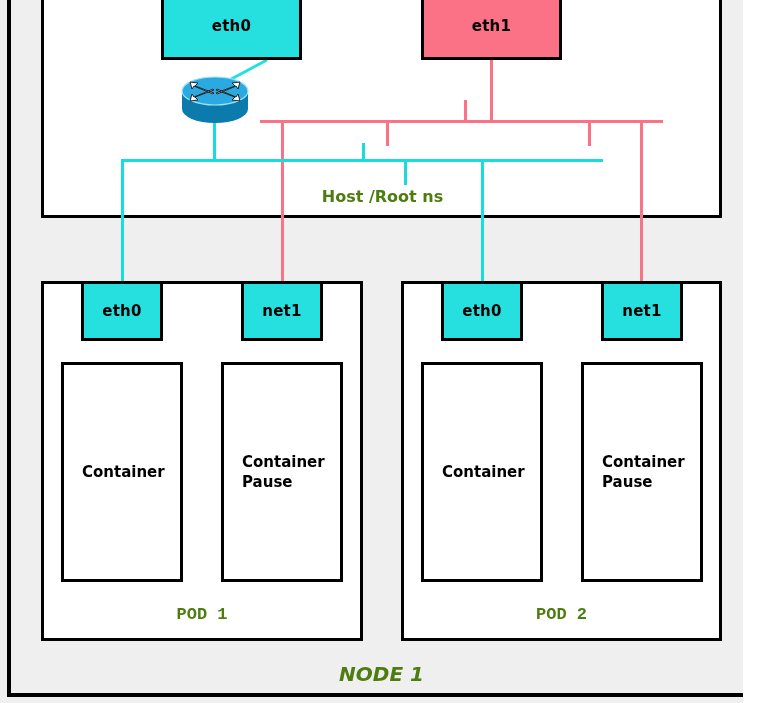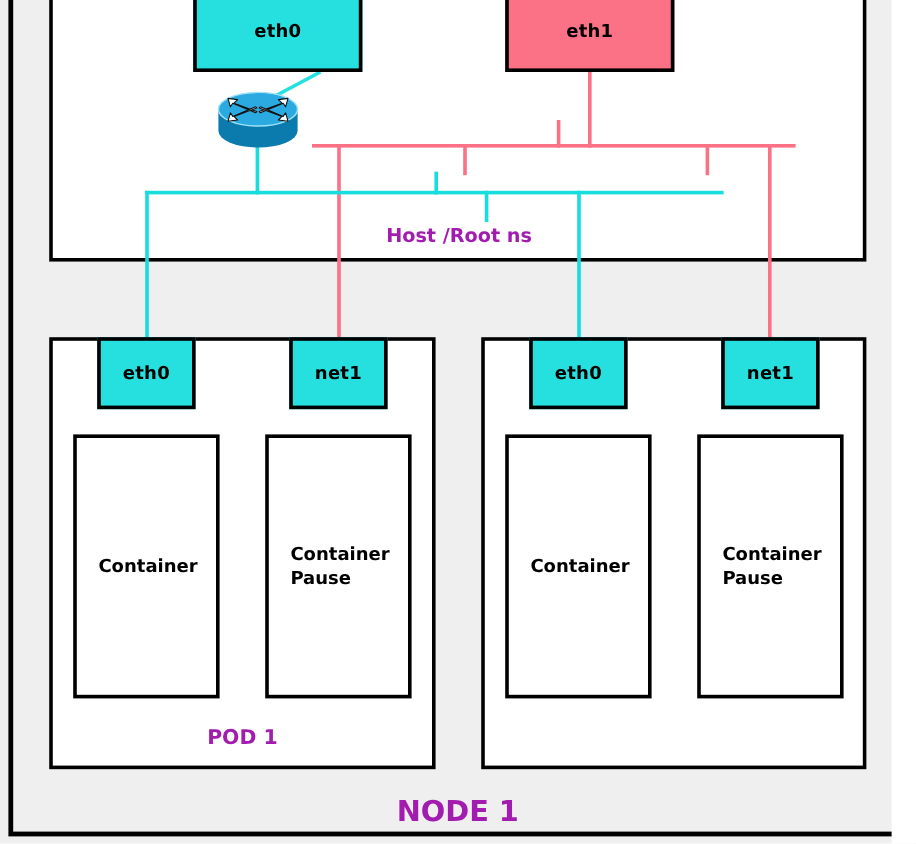--- a/index.html
+++ b/index.html
@@ -53,27 +53,27 @@
     font-weight: bold;
     font-size: 15px;
     line-height: 20px;
     color: #000;
     white-space: pre-line;
   }
 
   .caption {
     position: absolute;
     font-weight: bold;
-    color: #a21caf;
+    color: #4d7c0f;
     text-align: center;
     white-space: nowrap;
   }
-  .caption.pod   { font-size: 17px; }
+  .caption.pod   { font-size: 17px; font-family: Liberation Mono, monospace; }
   .caption.host  { font-size: 16px; }
-  .caption.node  { font-size: 24px; }
+  .caption.node  { font-size: 20px; font-style: italic; }
 
   
   .wire {
     position: absolute;
   }
   .wire.h { height: 3px; }
   .wire.v { width: 3px; }
   .wire.cyan { background: #17DDDD; }
   .wire.pink { background: #FB7185; }
 
@@ -190,20 +190,21 @@
 
   <div class="container-box" style="left:421px; top:362px; width:122px; height:220px;">
     <span class="ctext">Container</span>
   </div>
 
   <div class="container-box" style="left:581px; top:362px; width:122px; height:220px;">
     <span class="ctext">Container
 Pause</span>
   </div>
 
+  <div class="caption pod" style="left:401px; top:605px; width:321px;">POD 2</div>
 
   <div class="caption node" style="left:41px; top:662px; width:681px;">NODE 1</div>
 
   <svg style="position:absolute; left:0; top:0; width:763px; height:703px; pointer-events:none;" viewBox="0 0 763 703" xmlns="http://www.w3.org/2000/svg">
     <rect x="9" y="-5" width="739" height="700" fill="none" stroke="#000000" stroke-width="4"></rect>
   </svg>
 
 </div>
 
 </body></html>

